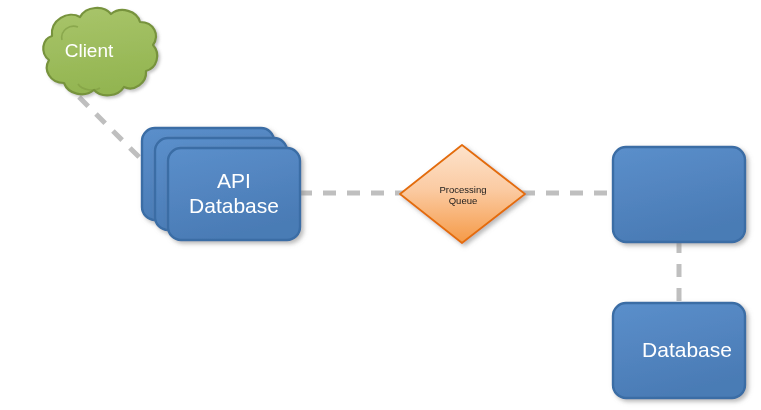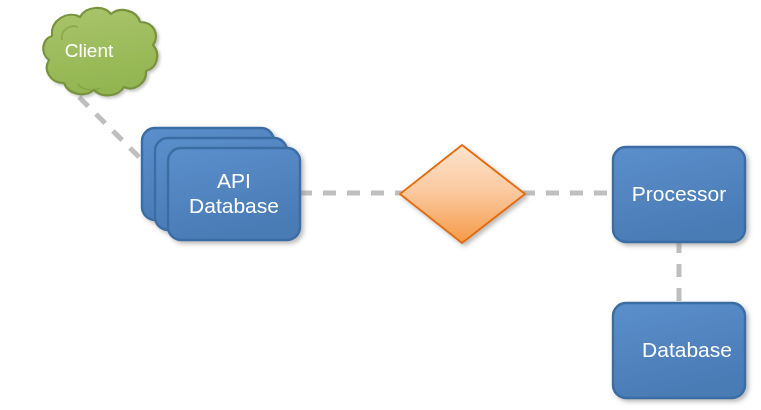--- a/index.html
+++ b/index.html
@@ -159,18 +159,19 @@
     <g filter="url(#soft-shadow)">
       <rect x="613" y="303" width="132" height="95" rx="13" ry="13" fill="url(#grad-blue)" stroke="#3A6DA5" stroke-width="2.4"></rect>
     </g>
   </svg>
 
   <div class="node-label label-white lbl-client">Client</div>
 
   <div class="node-label label-white lbl-api">API
 Database</div>
 
+  <div class="node-label label-dark lbl-queue">Processing
+Queue</div>
 
-  <div class="node-label label-white lbl-processor">Processor</div>
 
   <div class="node-label label-white lbl-database">Database</div>
 
 </div>
 
 </body></html>

